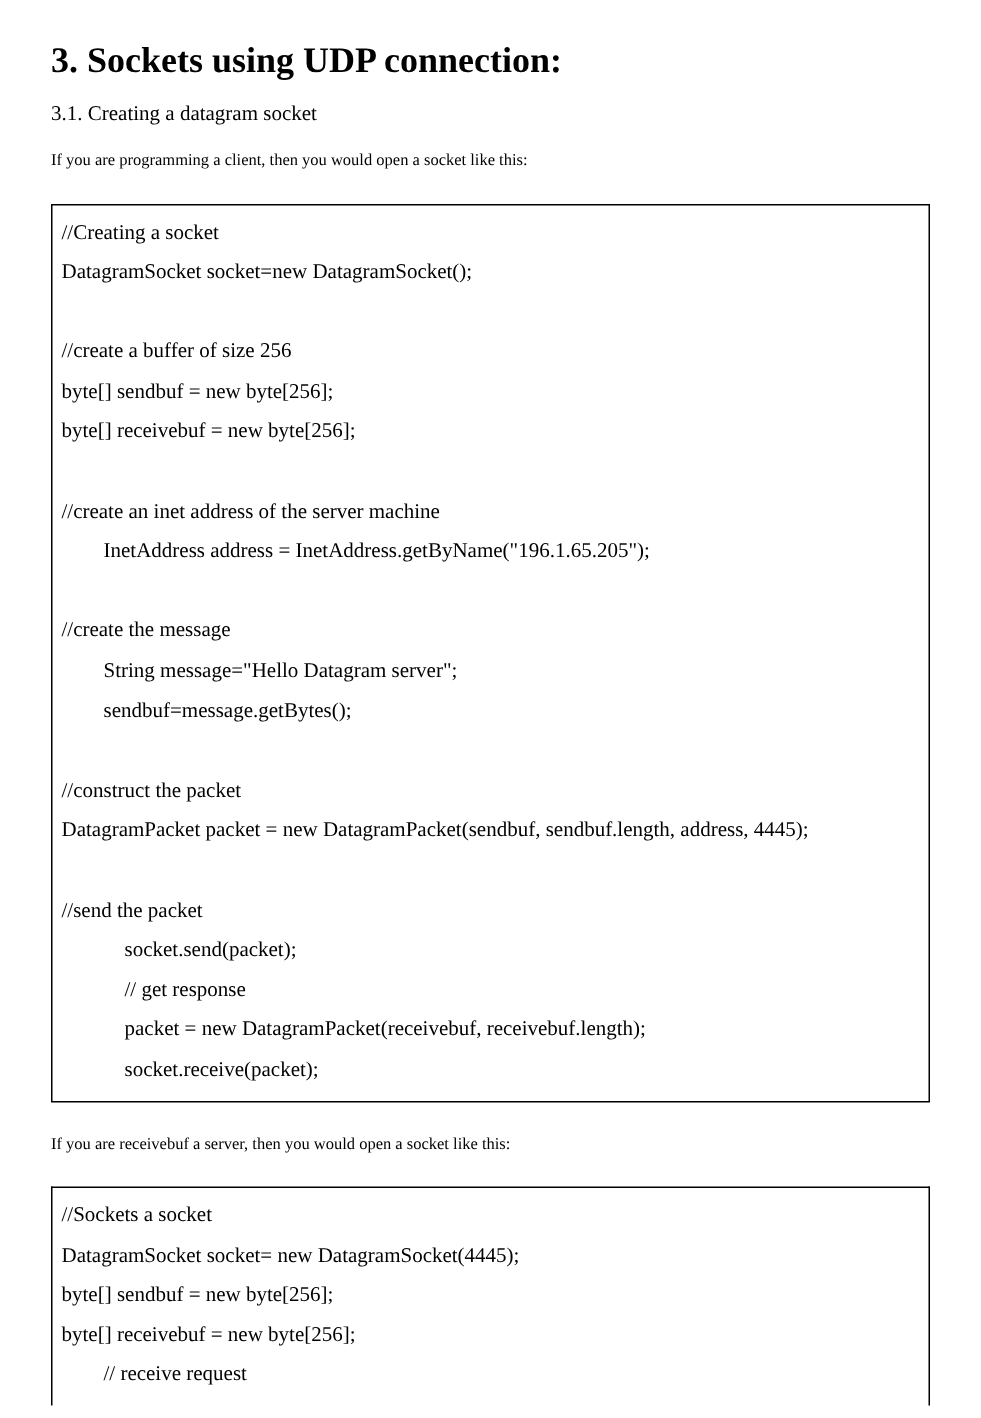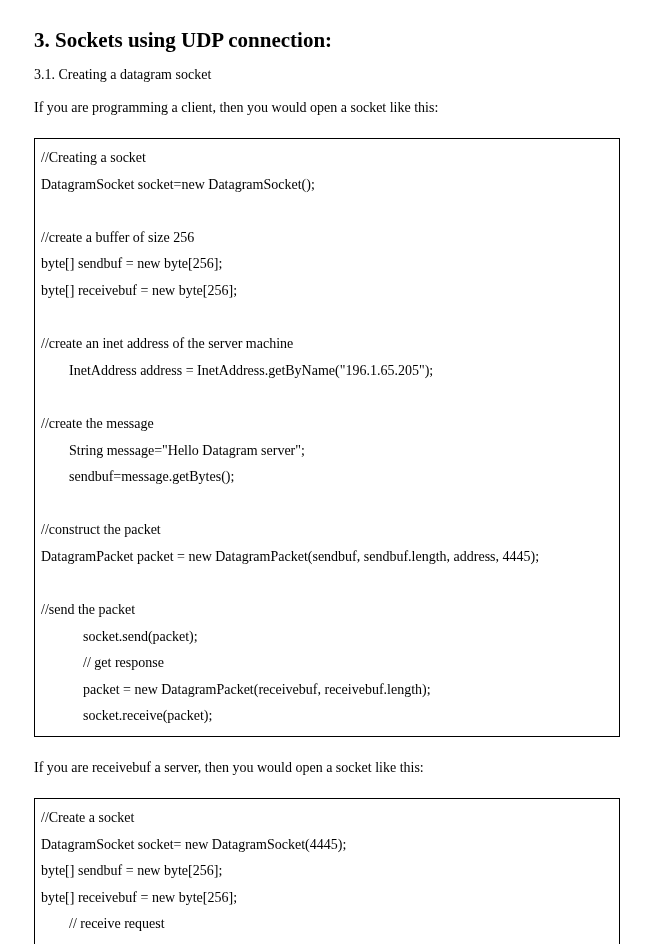--- a/index.html
+++ b/index.html
@@ -5,30 +5,30 @@
     * { box-sizing: border-box; margin: 0; padding: 0; }
     body {
       width: 654px;
       background: #fff;
       font-family: Garamond, Georgia, 'Times New Roman', serif;
       color: #000;
       padding: 28px 34px 20px 34px;
     }
     .heading-1 {
       font-weight: bold;
-      font-size: 21px;
+      font-size: 24px;
       margin-bottom: 14px;
     }
     .heading-2 {
       font-weight: normal;
       font-size: 14px;
       margin-bottom: 14px;
     }
     .paragraph {
-      font-size: 14px;
+      font-size: 11px;
       margin-bottom: 20px;
       line-height: 1.5;
     }
     .code-block {
       border: 1px solid #000;
       padding: 6px 6px 6px 6px;
       margin-bottom: 20px;
       font-family: Garamond, Georgia, 'Times New Roman', serif;
       font-size: 14px;
       line-height: 1.9;
@@ -65,17 +65,17 @@
 <span>DatagramPacket packet = new DatagramPacket(sendbuf, sendbuf.length, address, 4445);</span>
 
 <span>//send the packet</span>
 <span class="indent-2">socket.send(packet);</span>
 <span class="indent-2">// get response</span>
 <span class="indent-2">packet = new DatagramPacket(receivebuf, receivebuf.length);</span>
 <span class="indent-2">socket.receive(packet);</span></div>
 
 <div class="paragraph">If you are receivebuf a server, then you would open a socket like this:</div>
 
-<div class="code-block" style="margin-bottom:0;border-bottom:none;"><span>//Create a socket</span>
+<div class="code-block" style="margin-bottom:0;border-bottom:none;"><span>//Sockets a socket</span>
 <span>DatagramSocket socket= new DatagramSocket(4445);</span>
 <span>byte[] sendbuf = new byte[256];</span>
 <span>byte[] receivebuf = new byte[256];</span>
 <span class="indent-1">// receive request</span></div>
 
 </body></html>

